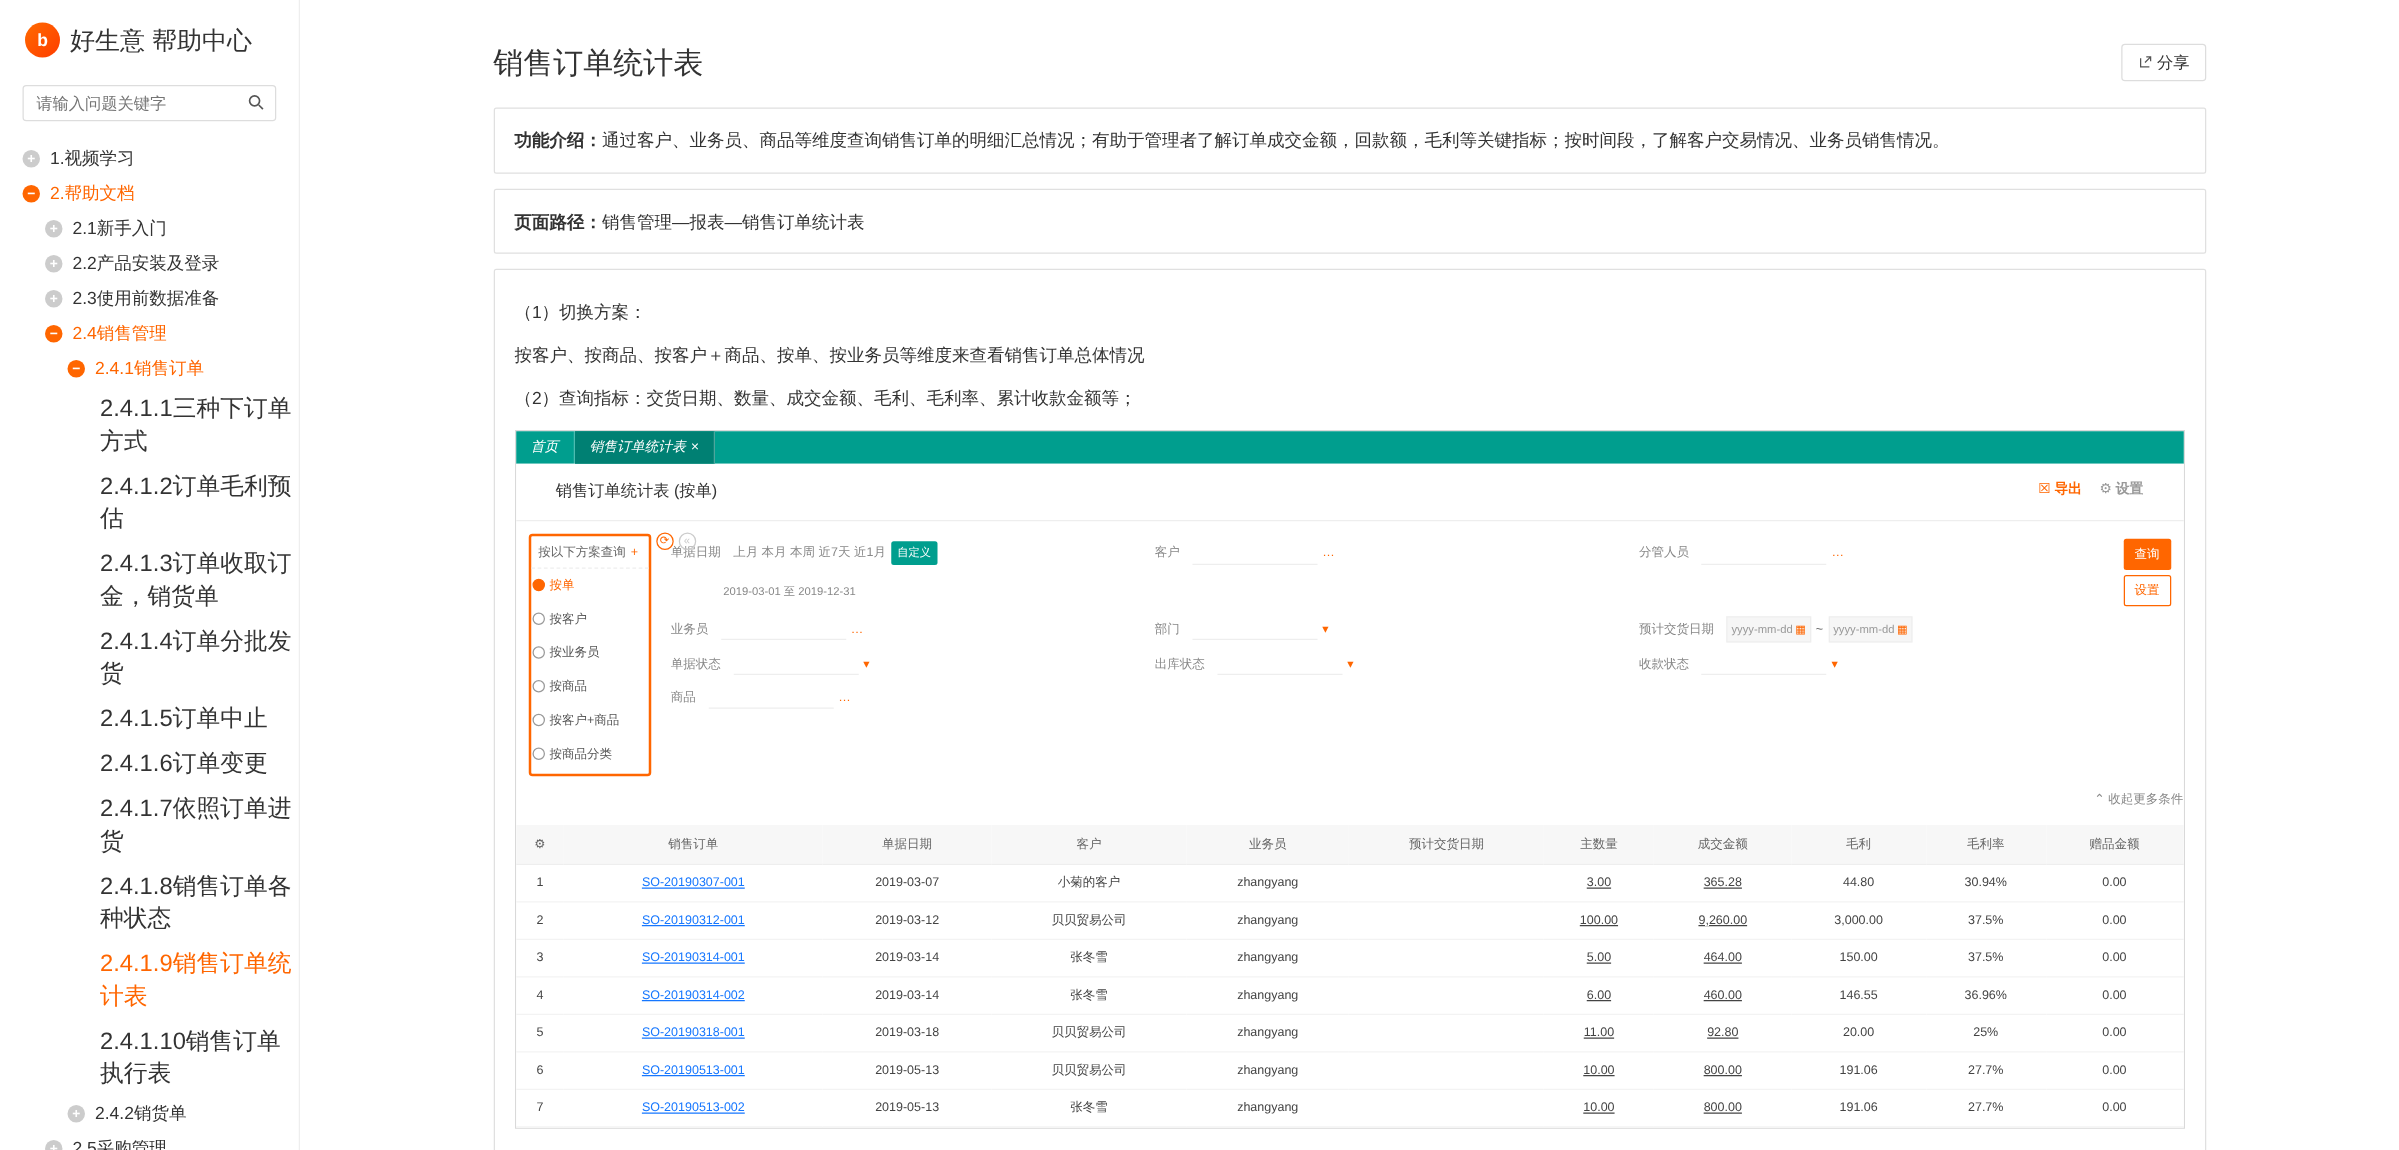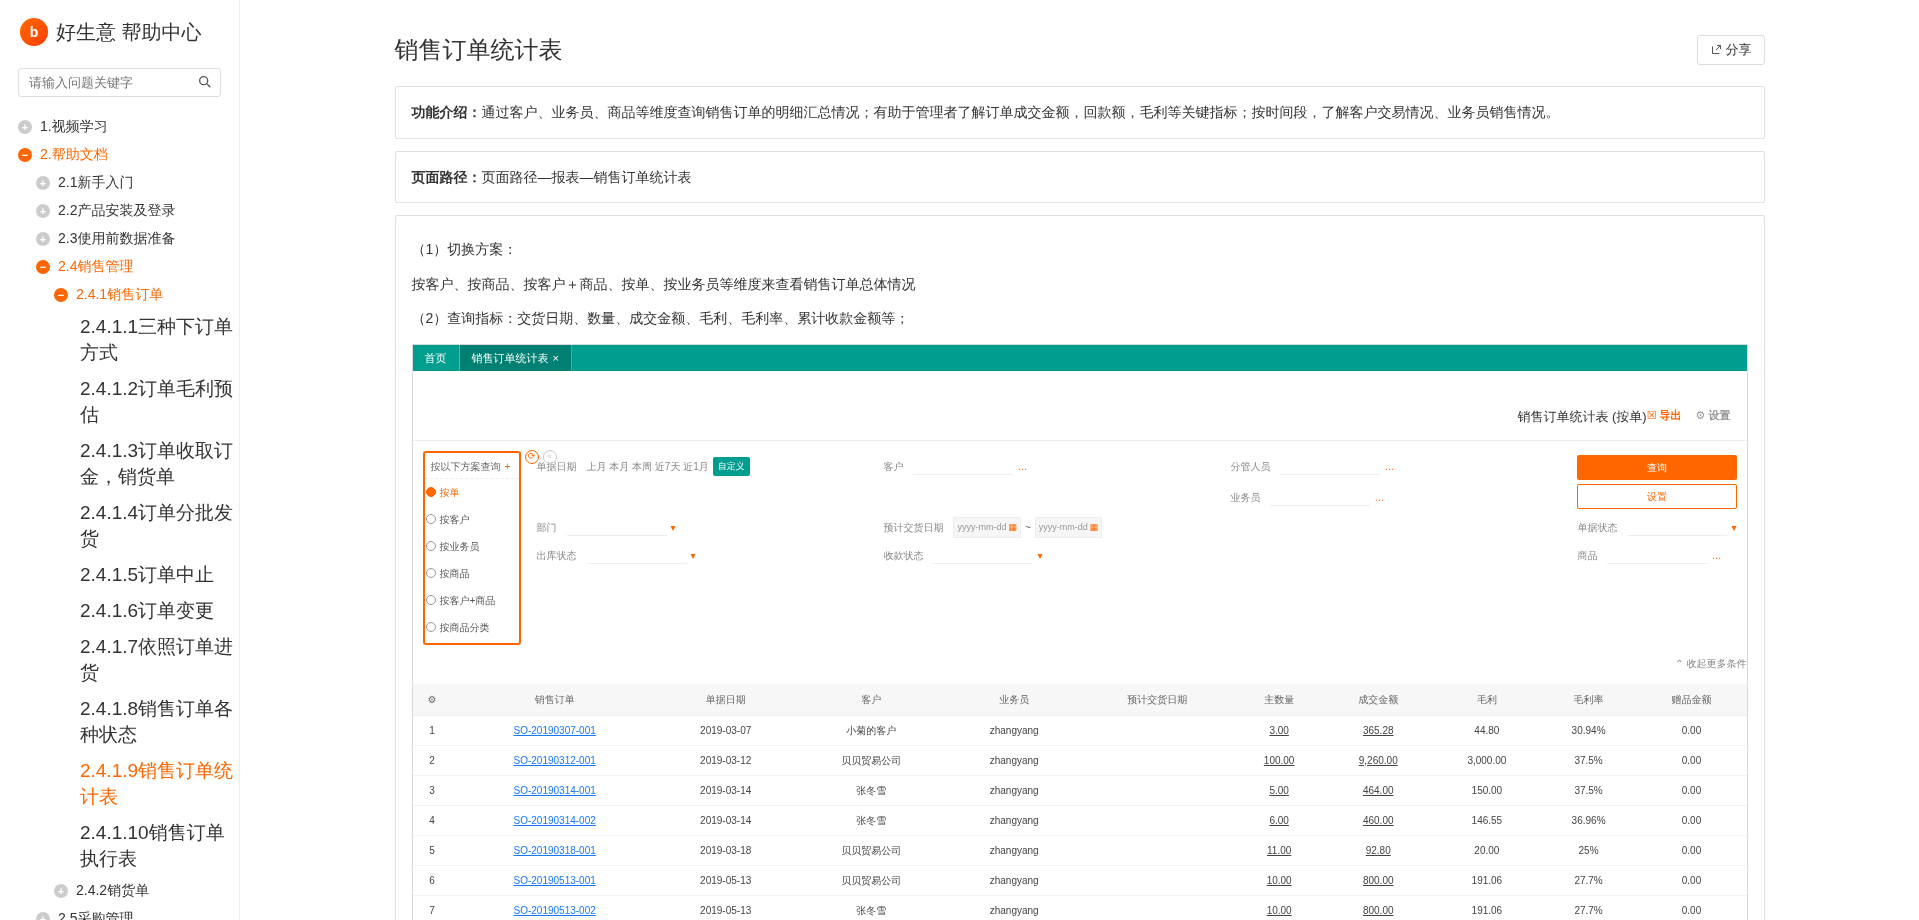--- a/index.html
+++ b/index.html
@@ -29,24 +29,24 @@
 .main-inner { max-width:1490px; margin:0 auto; padding:0 60px; }
 .page-head { display:flex; align-items:center; justify-content:space-between; padding:34px 0 20px; }
 .page-title { font-size:24px; font-weight:500; }
 .share-btn { border:1px solid #ddd; border-radius:3px; padding:5px 12px; font-size:13px; display:flex; align-items:center; gap:4px; cursor:pointer; }
 .card { border:1px solid #e0e0e0; border-radius:2px; padding:12px 16px; margin-bottom:12px; font-size:14px; line-height:1.9; }
 .label-b { font-weight:600; }
 .step-block h3 { font-size:14px; font-weight:600; margin-bottom:10px; }
 .step-block p { margin:8px 0; line-height:1.9; }
 .screenshot { border:1px solid #d9d9d9; margin:12px 0 28px; background:#fff; }
 .scr-tabs { background:#009E8E; display:flex; height:26px; }
-.scr-tab { padding:4px 12px; font-size:11px; color:#fff; border-right:1px solid rgba(255,255,255,.3); display:flex; align-items:center; gap:4px; }
+.scr-tab { padding:4px 12px; font-size:11px; color:#fff; border-right:1px solid rgba(255,255,255,.3); display:flex; align-items:center; gap:4px;font-style:italic; }
 .scr-tab.active { background:#008073; }
 .scr-body { background:#fff; }
-.scr-titlebar { display:flex; justify-content:flex-end; padding:10px 16px; border-bottom:1px solid #eee;margin-top:24px; }
+.scr-titlebar { display:flex; justify-content:space-between; padding:10px 32px; border-bottom:1px solid #eee; }
 .scr-title { font-size:13px; font-weight:500; }
 .scr-actions { display:flex; gap:14px; font-size:11px; }
 .scr-actions span { color:#FF6600; }
 .scr-filters { display:flex; padding:10px 10px 4px; gap:16px; }
 .filter-left { width:98px; border:2px solid #FF6600; border-radius:3px; padding:2px 0; }
 .filter-left .fl-head { font-size:10px; color:#666; padding:2px 6px; display:flex; align-items:center; gap:4px; border-bottom:1px dashed #eee; }
 .fl-row { font-size:10px; color:#555; padding:4px 1px; display:flex; align-items:center; gap:4px; }
 .fl-row.active { color:#FF6600; }
 .fl-ico { width:10px; height:10px; border:1px solid #999; border-radius:50%; display:inline-block; }
 .fl-ico.on { border-color:#FF6600; background:#FF6600; }
@@ -170,21 +170,21 @@
               <path d="M14 3h7v7M21 3l-9 9M5 5v14h14"></path>
             </svg>
         <span>分享</span>
       </div>
     </div>
 
     <div class="card">
       <span class="label-b">功能介绍：</span><span>通过客户、业务员、商品等维度查询销售订单的明细汇总情况；有助于管理者了解订单成交金额，回款额，毛利等关键指标；按时间段，了解客户交易情况、业务员销售情况。</span>
     </div>
     <div class="card">
-      <span class="label-b">页面路径：</span><span>页面路径—报表—销售订单统计表</span>
+      <span class="label-b">页面路径：</span><span>销售管理—报表—销售订单统计表</span>
     </div>
 
     <div class="card step-block">
       <p>（1）切换方案：</p>
       <p>按客户、按商品、按客户＋商品、按单、按业务员等维度来查看销售订单总体情况</p>
       <p>（2）查询指标：交货日期、数量、成交金额、毛利、毛利率、累计收款金额等；</p>
 
       <div class="screenshot">
         <div class="scr-tabs">
           <div class="scr-tab">
@@ -238,20 +238,21 @@
               <div class="fg-cell">
                     <span class="fg-lab">分管人员</span>
                     <span class="fg-cell empty"></span>
                     <span style="color:#FF6600">…</span>
                   </div>
               <div class="btns" style="grid-row:span 2">
                     <div class="btn-o">查询</div>
                     <div class="btn-w">设置</div>
                   </div>
 
+              <div class="fg-cell" style="padding-left:42px;font-size:9px;color:#888">2019-03-01 至 2019-12-31</div>
               <div></div>
                   <div></div>
 
               <div class="fg-cell">
                     <span class="fg-lab">业务员</span>
                     <span class="fg-cell empty"></span>
                     <span style="color:#FF6600">…</span>
                   </div>
               <div class="fg-cell">
                     <span class="fg-lab">部门</span>

